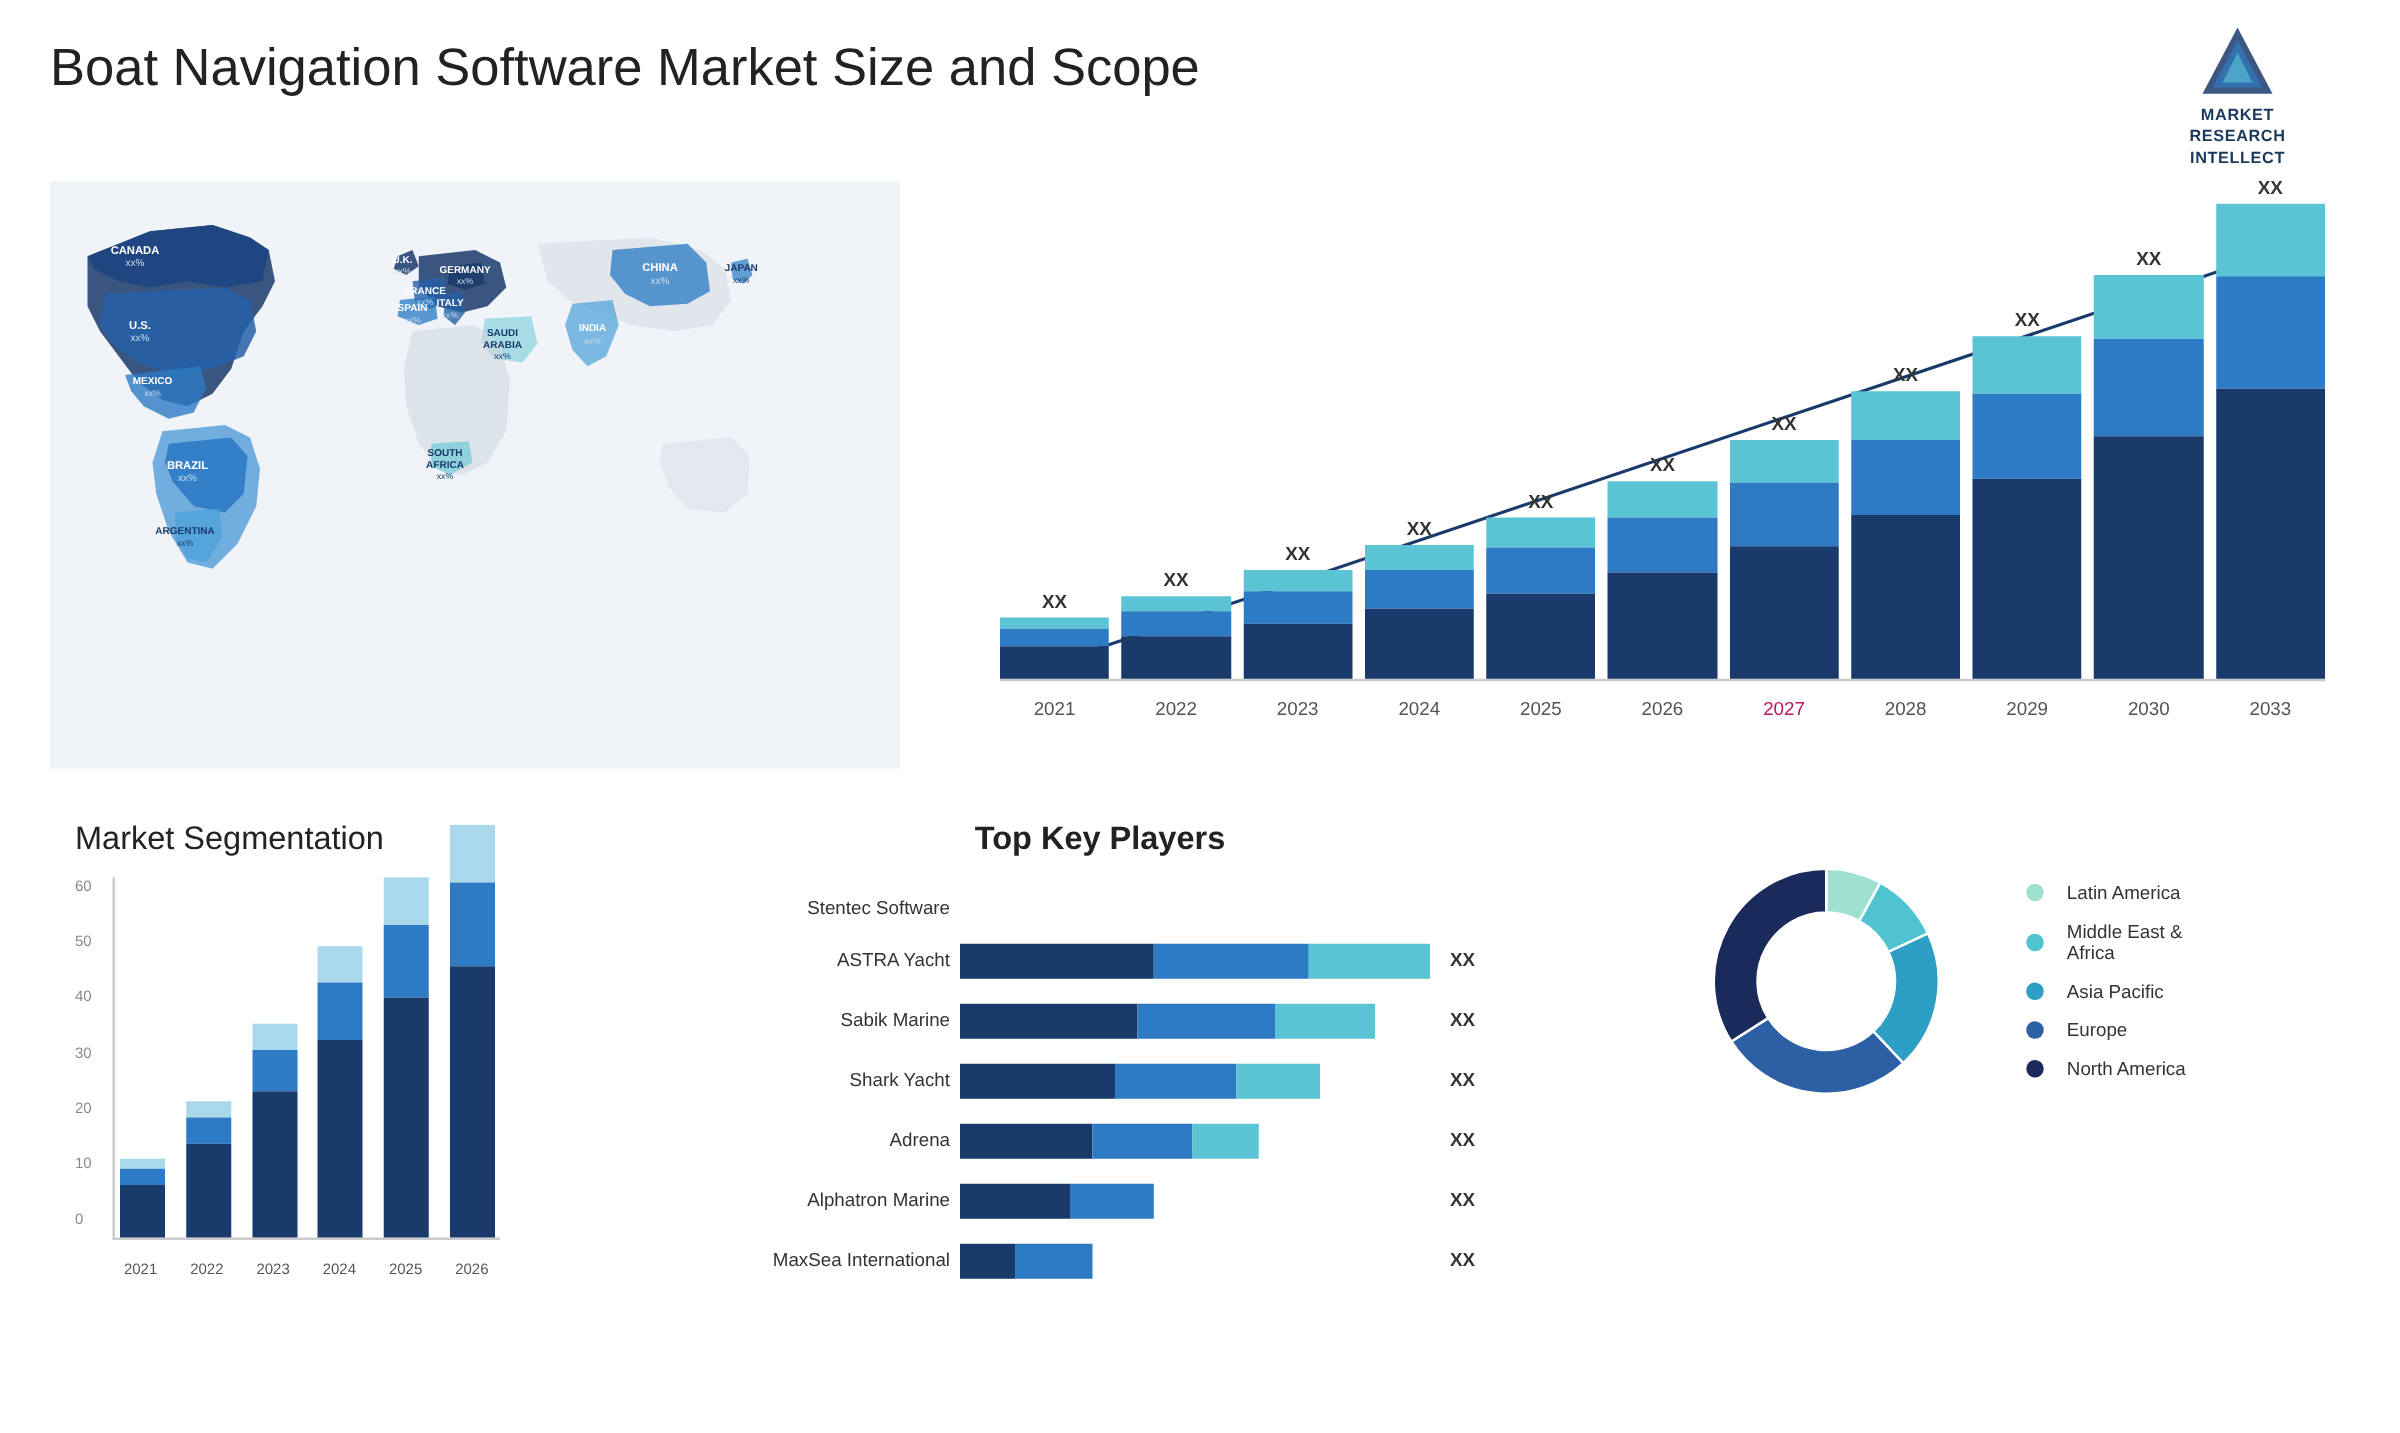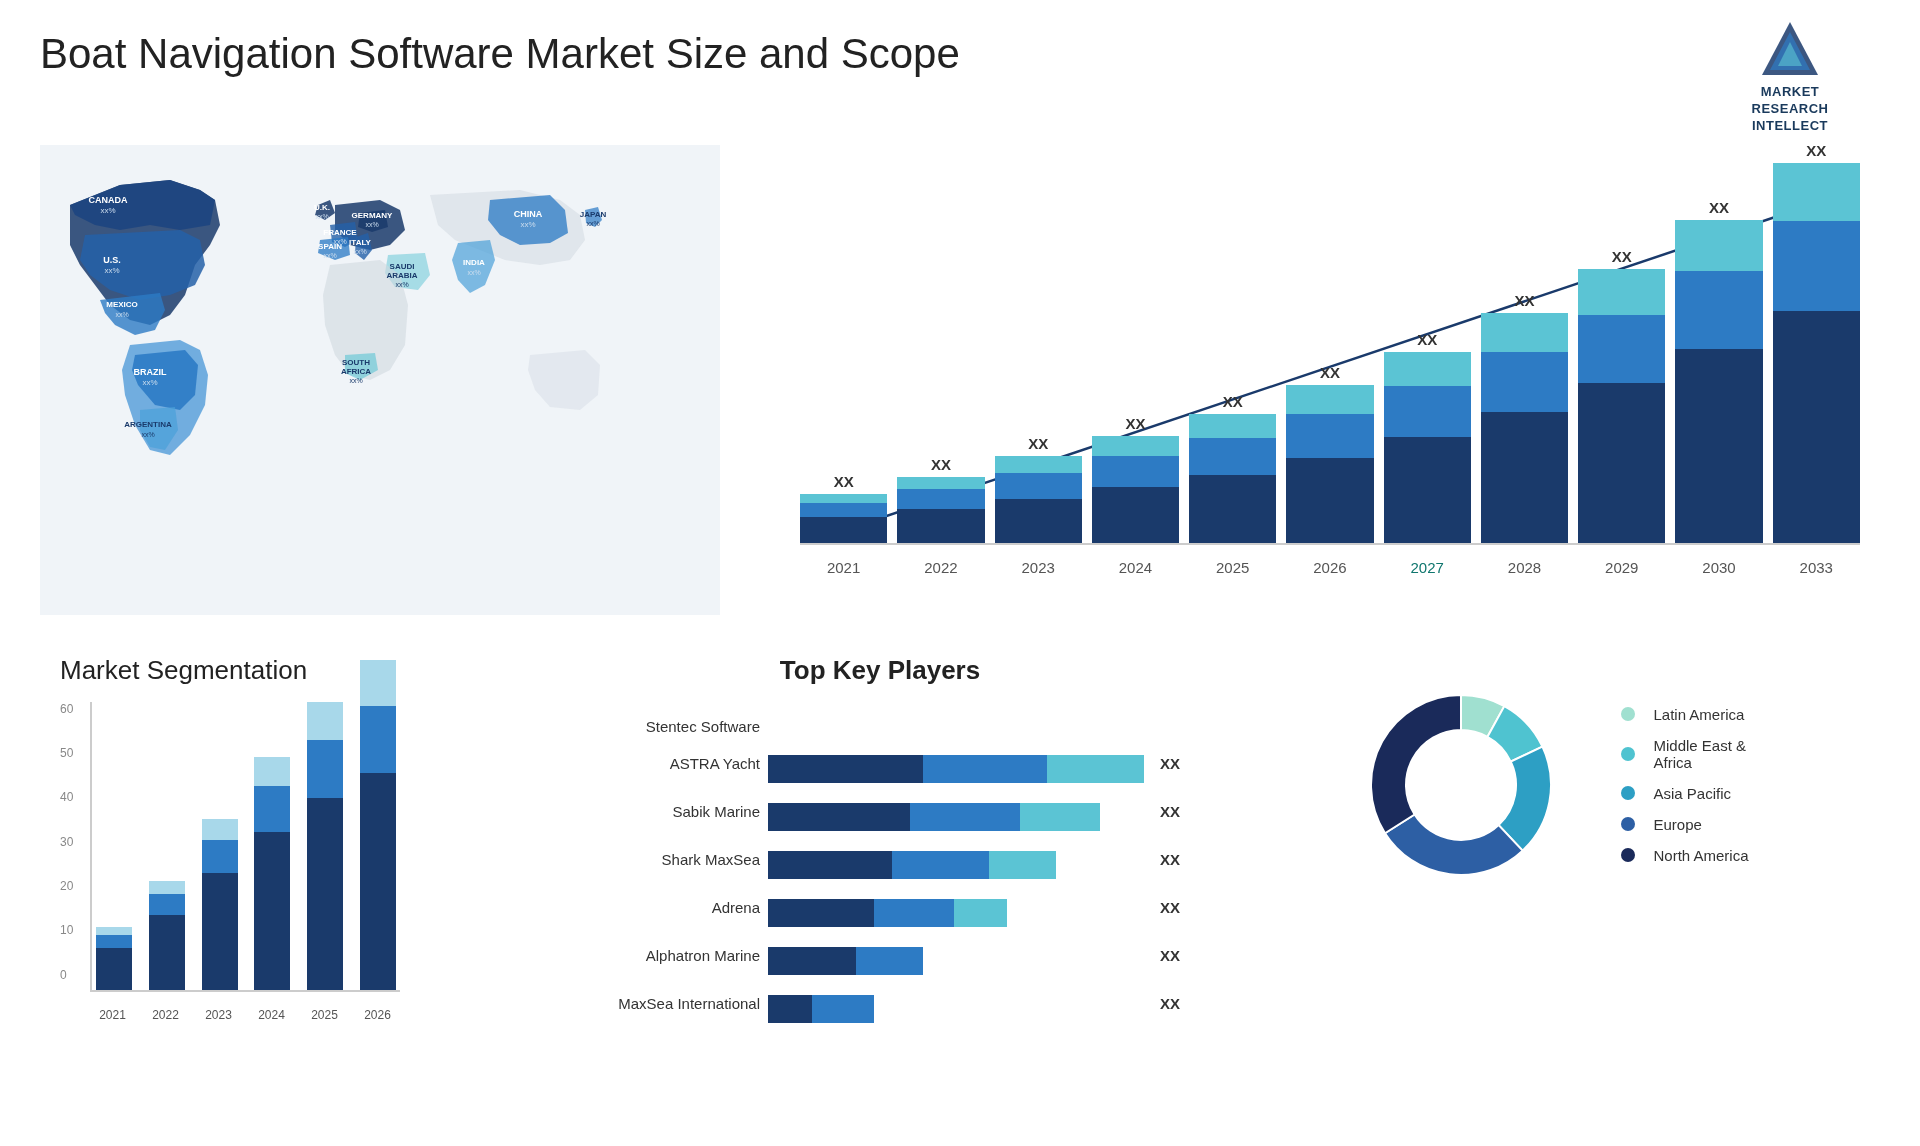--- a/index.html
+++ b/index.html
@@ -114,20 +114,21 @@
     }
     .players-title {
       font-size: 26px;
       font-weight: 700;
       color: #222;
       margin-bottom: 32px;
       text-align: center;
     }
     .player-row {
       display: flex;
+      align-items: center;
       margin-bottom: 12px;
       gap: 8px;
       margin-top: 20px;
     }
     .player-name {
       width: 180px;
       font-size: 15px;
       color: #333;
       flex-shrink: 0;
       text-align: right;
@@ -404,21 +405,21 @@
             </div>
           </div>
 
         <div id="bar-years" style="display:flex;gap:10px;margin-top:8px;padding-left:0;">
         <div style="flex: 1 1 0%; text-align: center; font-size: 15px; color: rgb(85, 85, 85); padding-top: 6px;">2021</div>
             <div style="flex: 1 1 0%; text-align: center; font-size: 15px; color: rgb(85, 85, 85); padding-top: 6px;">2022</div>
             <div style="flex: 1 1 0%; text-align: center; font-size: 15px; color: rgb(85, 85, 85); padding-top: 6px;">2023</div>
             <div style="flex: 1 1 0%; text-align: center; font-size: 15px; color: rgb(85, 85, 85); padding-top: 6px;">2024</div>
             <div style="flex: 1 1 0%; text-align: center; font-size: 15px; color: rgb(85, 85, 85); padding-top: 6px;">2025</div>
             <div style="flex: 1 1 0%; text-align: center; font-size: 15px; color: rgb(85, 85, 85); padding-top: 6px;">2026</div>
-            <div style="flex: 1 1 0%; text-align: center; font-size: 15px; color: #0f766e; padding-top: 6px;">2027</div>
+            <div style="flex: 1 1 0%; text-align: center; font-size: 15px; color: #be185d; padding-top: 6px;">2027</div>
             <div style="flex: 1 1 0%; text-align: center; font-size: 15px; color: rgb(85, 85, 85); padding-top: 6px;">2028</div>
             <div style="flex: 1 1 0%; text-align: center; font-size: 15px; color: rgb(85, 85, 85); padding-top: 6px;">2029</div>
             <div style="flex: 1 1 0%; text-align: center; font-size: 15px; color: rgb(85, 85, 85); padding-top: 6px;">2030</div>
             <div style="flex: 1 1 0%; text-align: center; font-size: 15px; color: rgb(85, 85, 85); padding-top: 6px;">2033</div>
           </div>
       </div>
     </div>
   </div>
 
   <div class="bottom-section">
@@ -501,21 +502,21 @@
           <div class="player-row">
             <div class="player-name">Sabik Marine</div>
             <div style="flex: 1 1 0%; height: 28px; display: flex;">
               <div style="width: 37.6471%; background: rgb(26, 58, 107); height: 100%;"></div>
               <div style="width: 29.4118%; background: rgb(45, 123, 196); height: 100%;"></div>
               <div style="width: 21.1765%; background: rgb(91, 196, 212); height: 100%;"></div>
             </div>
             <div class="player-value">XX</div>
           </div>
           <div class="player-row">
-            <div class="player-name">Shark MaxSea</div>
+            <div class="player-name">Shark Yacht</div>
             <div style="flex: 1 1 0%; height: 28px; display: flex;">
               <div style="width: 32.9412%; background: rgb(26, 58, 107); height: 100%;"></div>
               <div style="width: 25.8824%; background: rgb(45, 123, 196); height: 100%;"></div>
               <div style="width: 17.6471%; background: rgb(91, 196, 212); height: 100%;"></div>
             </div>
             <div class="player-value">XX</div>
           </div>
           <div class="player-row">
             <div class="player-name">Adrena</div>
             <div style="flex: 1 1 0%; height: 28px; display: flex;">

